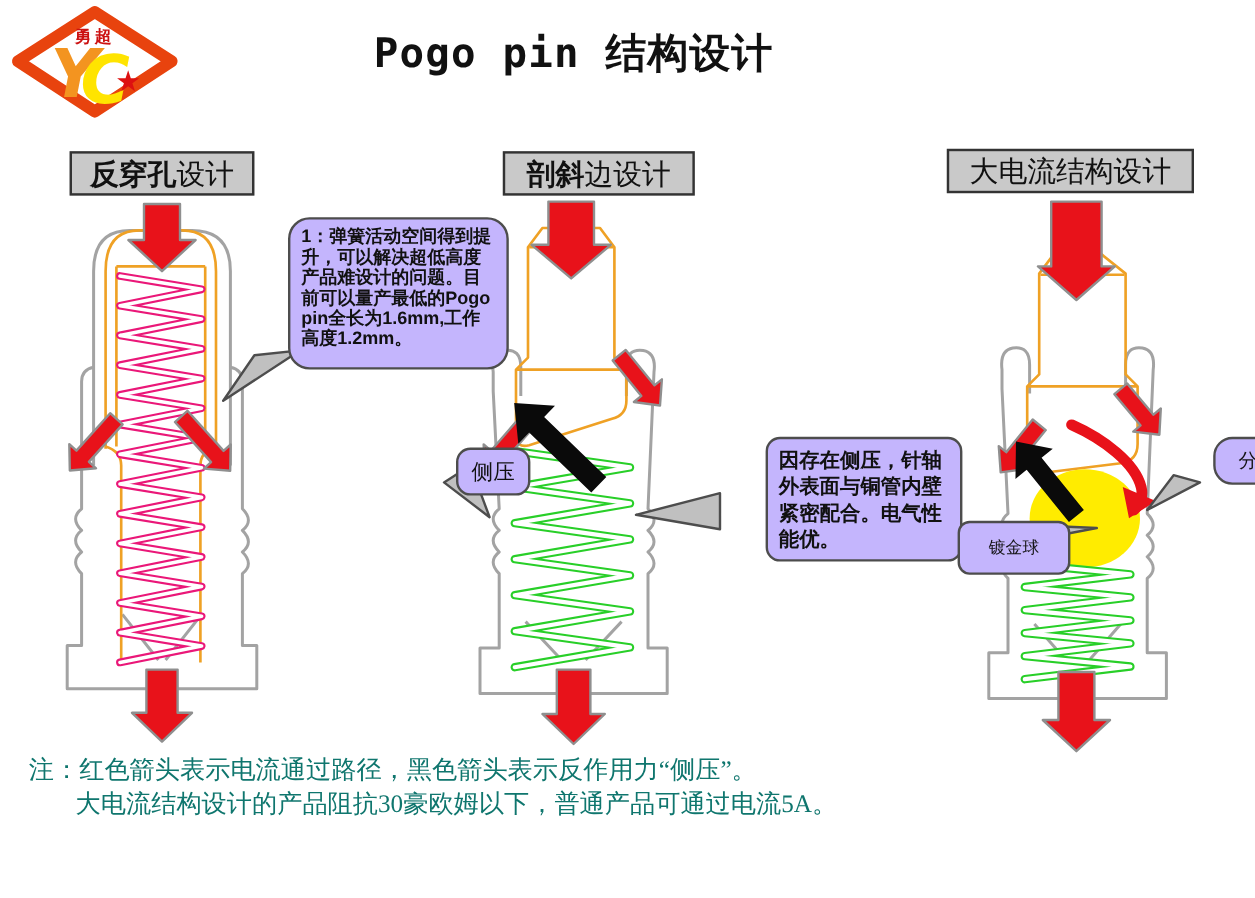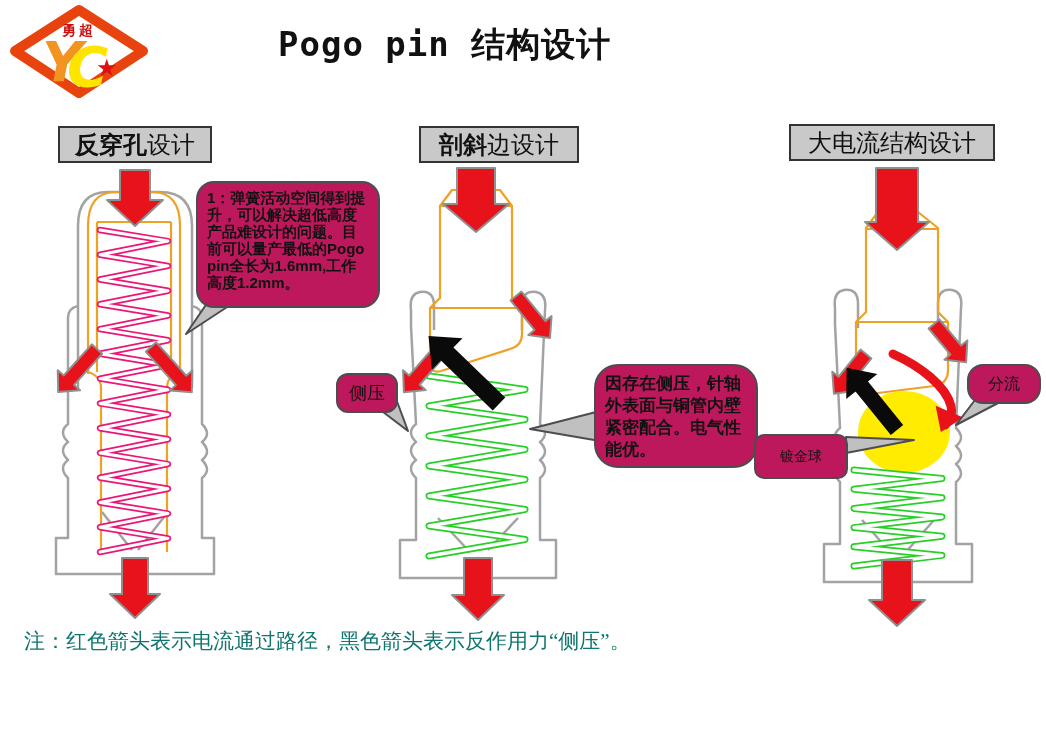--- a/index.html
+++ b/index.html
@@ -1,30 +1,30 @@
 <!DOCTYPE html>
 <html><head>
 <meta charset="utf-8">
 <style>
   html,body{margin:0;padding:0;background:#ffffff;}
   #stage{position:relative;width:1046px;height:748px;background:#ffffff;overflow:hidden;
          font-family:"Liberation Sans",sans-serif;color:#111;}
   #diagram-svg{position:absolute;left:0;top:0;width:1046px;height:748px;}
-  #page-title{position:absolute;left:278px;top:22px;width:400px;text-align:left;
+  #page-title{position:absolute;left:278px;top:22px;width:400px;text-align:center;
         font-family:"DejaVu Sans Mono",monospace;font-size:34px;font-weight:bold;
         letter-spacing:1px;white-space:nowrap;}
   .hdr{position:absolute;background:#c9c9c9;border:2px solid #333;box-sizing:border-box;
         display:flex;align-items:center;justify-content:center;font-size:24px;white-space:nowrap;}
   .hdr .b{font-weight:bold;text-align:center;}
-  .bubble{position:absolute;background:#be185d;border:2px solid #4d4d4d;box-sizing:border-box;
-        border-radius:14px;color:#111;}
+  .bubble{position:absolute;background:#c4b5fd;border:2px solid #4d4d4d;box-sizing:border-box;
+        border-radius:14px;color:#111;margin-left:44px;}
   .bubble.small{display:flex;align-items:center;justify-content:center;}
   #callout-spring{left:196px;top:181px;width:184px;height:127px;border-radius:18px;
         padding:6px 9px;font-size:15px;font-weight:bold;line-height:1.14;word-break:break-all;}
-  #callout-fit{left:594px;top:364px;width:164px;height:104px;border-radius:24px;
+  #callout-fit{left:594px;top:364px;width:164px;height:104px;border-radius:12px;
         padding:7px 9px;font-size:17px;font-weight:bold;line-height:1.3;word-break:break-all;}
   #bubble-ceya{left:336px;top:373px;width:62px;height:40px;font-size:18px;border-radius:12px;}
   #bubble-fenliu{left:967px;top:364px;width:74px;height:40px;font-size:16px;border-radius:16px;}
   #bubble-goldball{left:754px;top:434px;width:94px;height:45px;font-size:14px;border-radius:10px;}
   #hdr-left{left:58px;top:126px;width:154px;height:37px;}
   #hdr-mid{left:419px;top:126px;width:160px;height:37px;}
   #hdr-right{left:789px;top:124px;width:206px;height:37px;}
   #notes{position:absolute;left:24px;top:627px;width:1016px;
         font-family:"Liberation Serif",serif;font-size:21px;line-height:29px;color:#0f766e;}
   .note-line{white-space:nowrap;}
@@ -142,15 +142,16 @@
   </div>
 
   <div class="bubble" id="callout-spring">1：弹簧活动空间得到提升，可以解决超低高度产品难设计的问题。目前可以量产最低的Pogo pin全长为1.6mm,工作高度1.2mm。</div>
   <div class="bubble small" id="bubble-ceya">侧压</div>
   <div class="bubble" id="callout-fit">因存在侧压，针轴外表面与铜管内壁紧密配合。电气性能优。</div>
   <div class="bubble small" id="bubble-fenliu">分流</div>
   <div class="bubble small" id="bubble-goldball">镀金球</div>
 
   <div id="notes">
     <div class="note-line">注：红色箭头表示电流通过路径，黑色箭头表示反作用力“侧压”。</div>
+    <div class="note-line indent">大电流结构设计的产品阻抗30豪欧姆以下，普通产品可通过电流5A。</div>
   </div>
 
 </div>
 
 </body></html>

